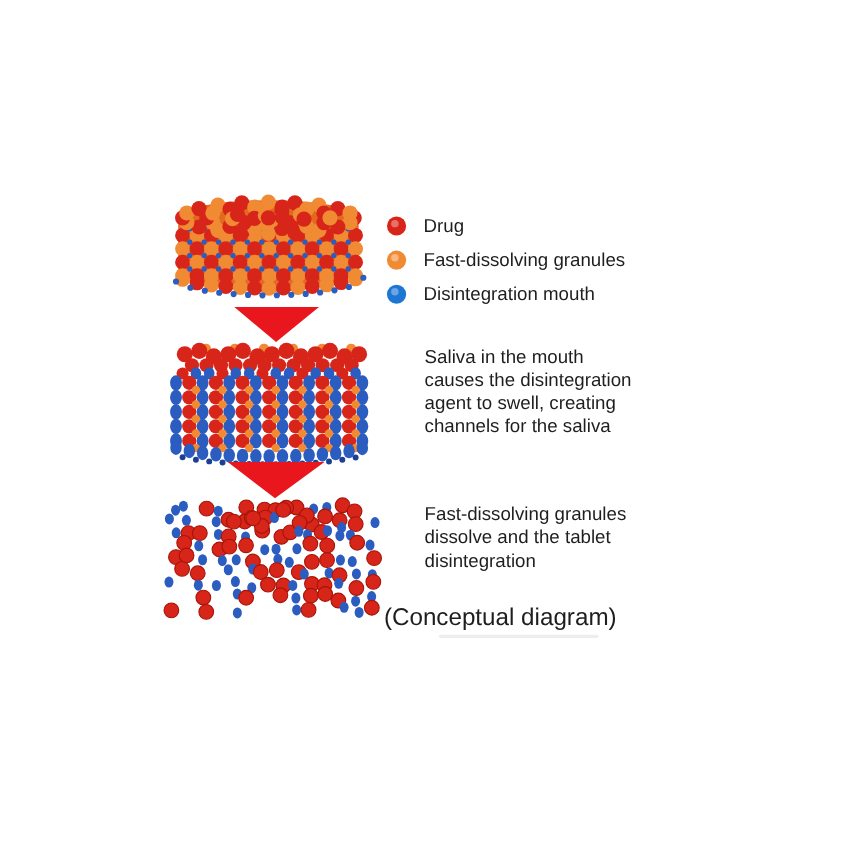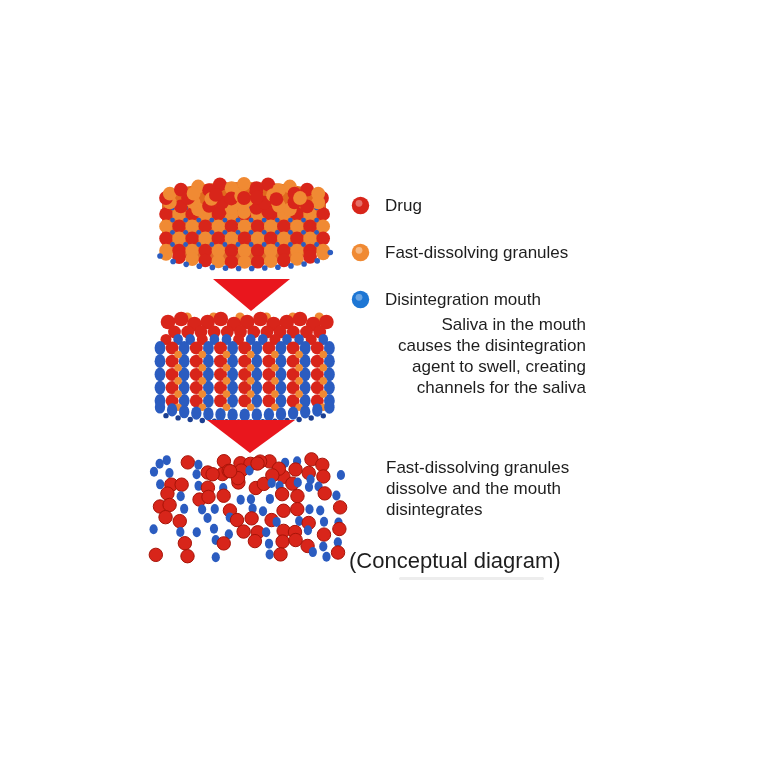--- a/index.html
+++ b/index.html
@@ -1,29 +1,29 @@
 <!DOCTYPE html>
 <html><head>
 <meta charset="utf-8">
 <style>
   html,body{margin:0;padding:0;background:#fff;}
   .canvas{
     position:relative;width:768px;height:768px;background:#ffffff;overflow:hidden;
     font-family:"Liberation Sans",sans-serif;
   }
   svg.diagram{position:absolute;left:0;top:0;}
-  .legend{position:absolute;left:351px;top:196px;display:flex;flex-direction:column;gap:28px;}
+  .legend{position:absolute;left:351px;top:196px;display:flex;flex-direction:column;gap:12px;}
   .legend-row{display:flex;align-items:center;gap:15px;height:19px;}
   .legend-row svg{display:block;flex:0 0 19px;}
   .legend-label{font-size:17px;color:#1e1e1e;white-space:nowrap;}
   .caption{
     position:absolute;left:386px;width:200px;
     font-size:17px;line-height:21px;color:#1e1e1e;
   }
-  #cap2{top:314px;text-align:right;}
+  #cap2{top:314px;}
   #cap3{top:457px;}
   .footnote{position:absolute;left:349px;top:548px;font-size:22px;color:#1e1e1e;white-space:nowrap;}
   .faint-line{position:absolute;left:399px;top:577px;width:145px;height:3px;background:#ededed;border-radius:2px;}
 </style>
 </head>
 <body>
 
 <div class="canvas">
 
   <svg class="diagram" width="768" height="768" viewBox="0 0 768 768">
@@ -534,18 +534,18 @@
       <svg width="19" height="19" viewBox="0 0 19 19">
         <circle cx="9.5" cy="9.5" r="8.7" fill="#1d76d4"></circle>
         <circle cx="8" cy="7.3" r="3.4" fill="rgba(255,255,255,0.35)"></circle>
       </svg>
       <span class="legend-label">Disintegration mouth</span>
     </div>
   </div>
 
   <div class="caption" id="cap2">Saliva in the mouth causes the disintegration agent to swell, creating channels for the saliva</div>
 
-  <div class="caption" id="cap3">Fast-dissolving granules dissolve and the mouth disintegrates</div>
+  <div class="caption" id="cap3">Fast-dissolving granules dissolve and the tablet disintegration</div>
 
   <div class="footnote">(Conceptual diagram)</div>
 
   <div class="faint-line"></div>
 </div>
 
 </body></html>

